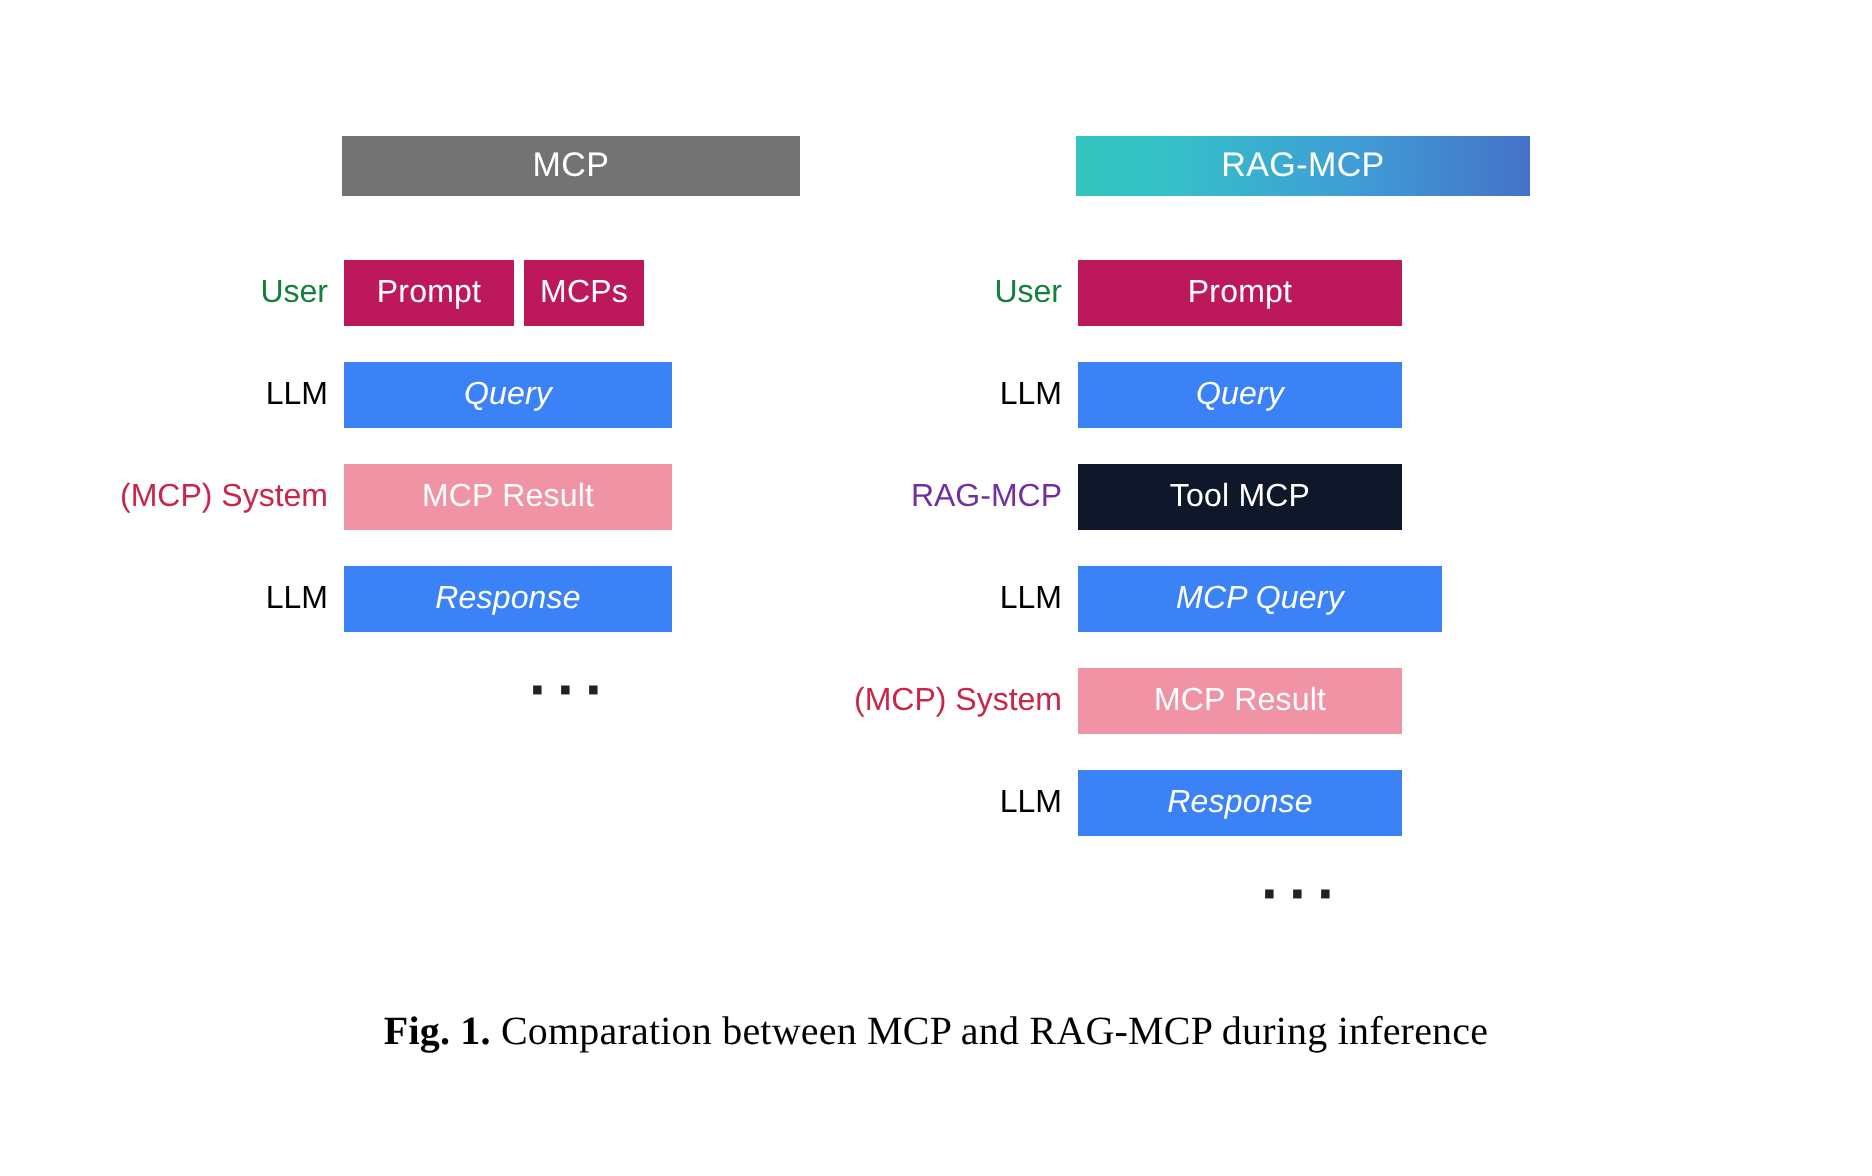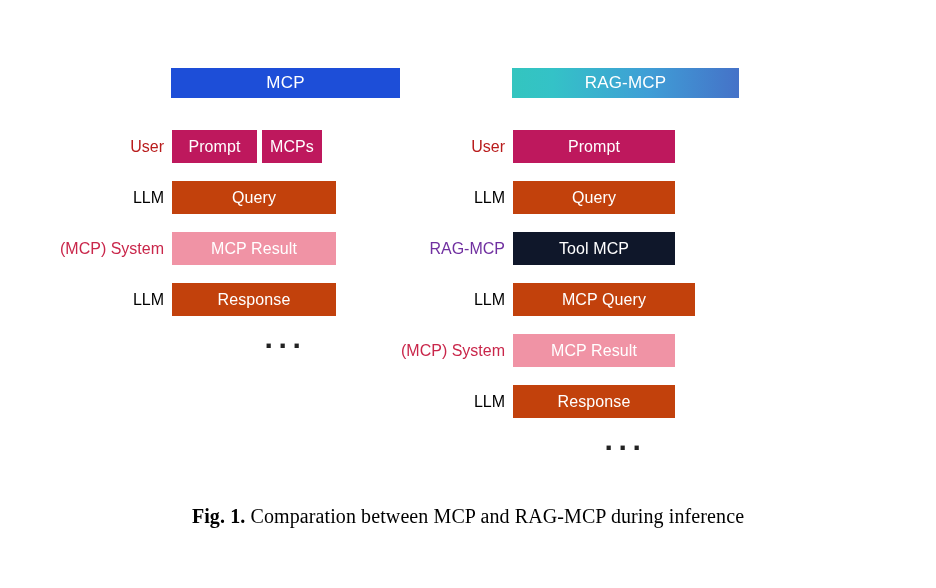--- a/index.html
+++ b/index.html
@@ -21,36 +21,36 @@
     width: 936px;
     height: 588px;
   }
 
   
   .column {
     position: absolute;
     top: 68px;
   }
   .col-left  { left: 96px; }
-  .col-right { left: 437px; }
+  .col-right { left: 463px; }
 
   
   .banner {
     height: 30px;
     margin-left: 75px;
     width: 229px;
     display: flex;
     align-items: center;
     justify-content: center;
     color: #ffffff;
     font-size: 17px;
     letter-spacing: 0.2px;
   }
   .banner-mcp {
-    background: #1d4ed8;
+    background: #737373;
   }
   .banner-ragmcp {
     margin-left: 75px;
     width: 227px;
     background: linear-gradient(90deg, #33c5bf 0%, #34c2c7 18%, #3f9ed6 60%, #4572c8 100%);
   }
 
   
   .rows {
     position: absolute;
@@ -86,28 +86,28 @@
     display: flex;
     align-items: center;
     justify-content: center;
     color: #ffffff;
     font-size: 16px;
     letter-spacing: 0.1px;
     box-sizing: border-box;
   }
 
   
-  .lbl-user   { color: #b91c1c; }
+  .lbl-user   { color: #15803d; }
   .lbl-llm    { color: #000000; }
   .lbl-system { color: #c9264a; text-align: right; }
   .lbl-ragmcp { color: #7030a0; }
 
   
   .bar-gray   { background: #be185d; }
-  .bar-green  { background: #c2410c; }
+  .bar-green  { background: #3b82f6; font-style: italic; }
   .bar-pink   { background: #f093a5; }
   .bar-purple { background: #0f172a; }
 
   
   .ellipsis {
     color: #222222;
     font-size: 30px;
     line-height: 16px;
     letter-spacing: 4px;
     font-weight: 700;

